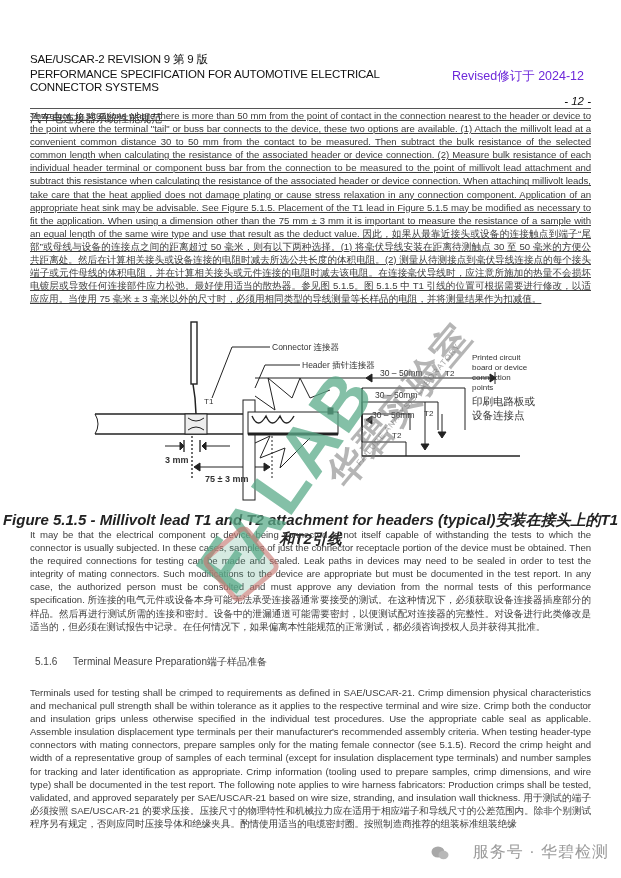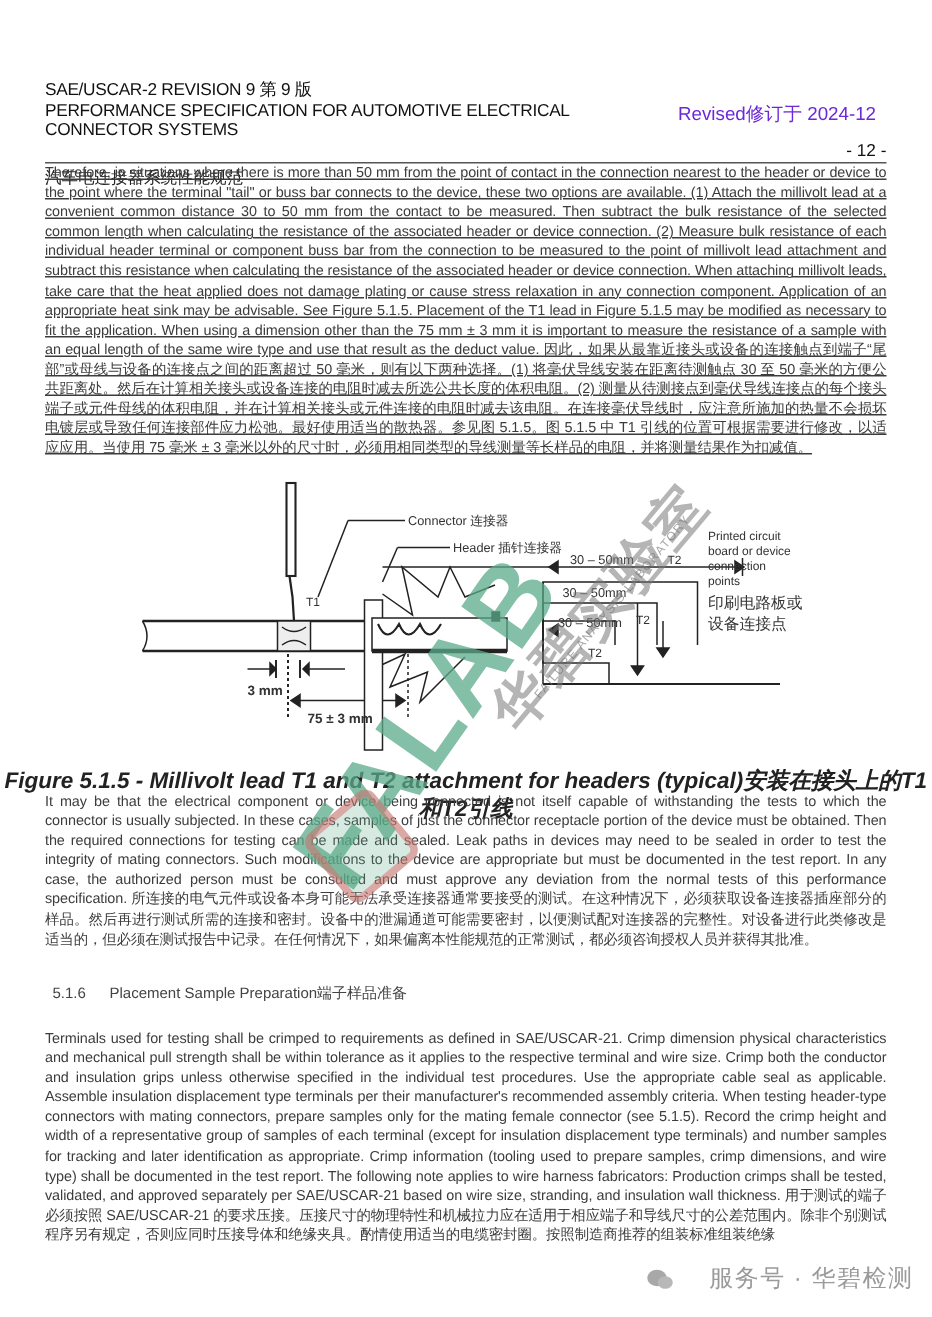--- a/index.html
+++ b/index.html
@@ -4,21 +4,21 @@
 <style>
   html, body { margin:0; padding:0; }
   body {
     width:621px; height:878px; background:#ffffff; position:relative; overflow:hidden;
     font-family:"Liberation Sans", "DejaVu Sans", sans-serif; color:#3a3a3a;
   }
   .hdr1 { position:absolute; left:30px; top:52px; font-size:11.5px; color:#111; letter-spacing:-0.2px; }
   .hdr2 { position:absolute; left:30px; top:68px; font-size:11.5px; color:#111; letter-spacing:-0.2px; line-height:13px; width:380px; }
   .hdr-rev { position:absolute; left:452px; top:68px; font-size:12.5px; color:#6d28d9; }
   .hdr-cn { position:absolute; left:30px; top:95px; font-size:11px; color:#222;margin-top:16px; }
-  .hdr-page { position:absolute; right:30px; top:95px; font-size:11.5px; color:#111; }
+  .hdr-page { position:absolute; right:30px; top:95px; font-size:11.5px; color:#111;font-style:italic; }
   .hdr-rule { position:absolute; left:30px; top:108px; width:561px; height:1px; background:#555; }
   .para { position:absolute; left:30px; width:561px; font-size:9.6px; line-height:13.1px; text-align:justify; color:#3c3c3c; letter-spacing:-0.05px; }
   .p1 { top:109px;text-decoration:underline; }
   .p2 { top:528px; }
   .p3 { top:686px; }
   .sec { position:absolute; left:35px; top:655px; font-size:10px; color:#444; }
   .sec .num { display:inline-block; width:38px; }
   .caption { position:absolute; left:0; width:621px; top:511px; text-align:center; font-size:15px; font-weight:bold; font-style:italic; color:#222; }
   .figure { position:absolute; left:0; top:318px; width:621px; height:190px; }
   .footer { position:absolute; right:12px; top:842px; font-size:16px; color:#9a9a9a; letter-spacing:1px; display:flex; align-items:center; gap:24px; }
@@ -117,21 +117,21 @@
     <text x="472" y="87" font-size="10.5">印刷电路板或</text>
     <text x="472" y="101" font-size="10.5">设备连接点</text>
   </g>
 </svg>
 
 <div class="caption">Figure 5.1.5 - Millivolt lead T1 and T2 attachment for headers (typical)安装在接头上的T1和T2引线</div>
 
 <div class="para p2">It may be that the electrical component or device being connected is not itself capable of withstanding the tests to which the connector is usually subjected. In these cases, samples of just the connector receptacle portion of the device must be obtained. Then the required connections for testing can be made and sealed. Leak paths in devices may need to be sealed in order to test the integrity of mating connectors. Such modifications to the device are appropriate but must be documented in the test report. In any case, the authorized person must be consulted and must approve any deviation from the normal tests of this performance specification. 所连接的电气元件或设备本身可能无法承受连接器通常要接受的测试。在这种情况下，必须获取设备连接器插座部分的样品。然后再进行测试所需的连接和密封。设备中的泄漏通道可能需要密封，以便测试配对连接器的完整性。对设备进行此类修改是适当的，但必须在测试报告中记录。在任何情况下，如果偏离本性能规范的正常测试，都必须咨询授权人员并获得其批准。</div>
 
 <div class="sec">
-  <span class="num">5.1.6</span><span>Placement Sample Preparation端子样品准备</span>
+  <span class="num">5.1.6</span><span>Terminal Measure Preparation端子样品准备</span>
 </div>
 
 <div class="para p3">Terminals used for testing shall be crimped to requirements as defined in SAE/USCAR-21. Crimp dimension physical characteristics and mechanical pull strength shall be within tolerance as it applies to the respective terminal and wire size. Crimp both the conductor and insulation grips unless otherwise specified in the individual test procedures. Use the appropriate cable seal as applicable. Assemble insulation displacement type terminals per their manufacturer's recommended assembly criteria. When testing header-type connectors with mating connectors, prepare samples only for the mating female connector (see 5.1.5). Record the crimp height and width of a representative group of samples of each terminal (except for insulation displacement type terminals) and number samples for tracking and later identification as appropriate. Crimp information (tooling used to prepare samples, crimp dimensions, and wire type) shall be documented in the test report. The following note applies to wire harness fabricators: Production crimps shall be tested, validated, and approved separately per SAE/USCAR-21 based on wire size, stranding, and insulation wall thickness. 用于测试的端子必须按照 SAE/USCAR-21 的要求压接。压接尺寸的物理特性和机械拉力应在适用于相应端子和导线尺寸的公差范围内。除非个别测试程序另有规定，否则应同时压接导体和绝缘夹具。酌情使用适当的电缆密封圈。按照制造商推荐的组装标准组装绝缘</div>
 
 <div class="wm" style="left:300px; top:380px; transform:rotate(-50deg); font-size:38px; font-weight:bold; color:rgba(120,120,120,0.55); letter-spacing:2px;">华碧实验室</div>
 <div class="wm" style="left:330px; top:400px; transform:rotate(-50deg); font-size:8px; color:rgba(110,110,110,0.6); letter-spacing:1px;">FAILURE ANALYSIS LABORATORY</div>
 <div class="wm" style="left:160px; top:440px; transform:rotate(-55deg); font-size:72px; font-weight:bold; color:rgba(91,171,138,0.75); letter-spacing:2px;">FALAB</div>
 <div class="wm" style="left:212px; top:535px; width:48px; height:48px; transform:rotate(-40deg); border:5px solid rgba(224,106,106,0.5); border-radius:8px; background:rgba(91,171,138,0.25);"></div>
 
 <div class="footer">

